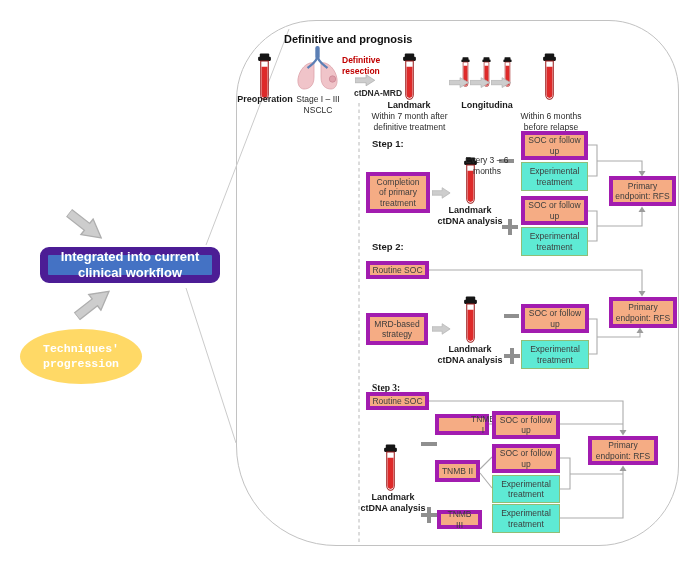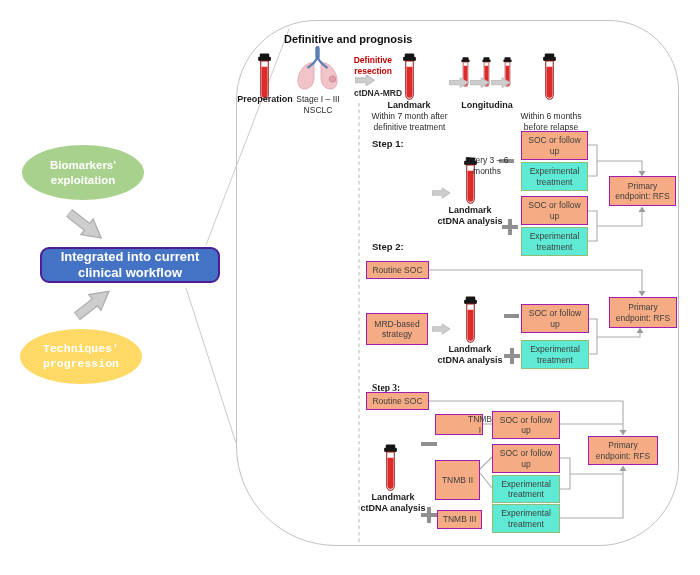--- a/index.html
+++ b/index.html
@@ -3,31 +3,31 @@
 <meta charset="utf-8">
 <style>
   html,body{margin:0;padding:0;background:#ffffff;}
   #stage{position:relative;width:700px;height:575px;background:#ffffff;overflow:hidden;
          font-family:"Liberation Sans",sans-serif;}
   #art{position:absolute;left:0;top:0;z-index:1;}
   .panel{position:absolute;left:236px;top:20px;width:443px;height:526px;background:#ffffff;
          border:1.5px solid #C2C2C2;border-radius:80px 70px 80px 100px;box-sizing:border-box;z-index:0;}
   .bx{position:absolute;display:flex;align-items:center;justify-content:center;text-align:center;
       font-size:8.5px;line-height:1.18;color:#3d3d3d;padding:1px 2px;box-sizing:border-box;z-index:3;}
-  .salmon{background:#F5AC84;border:1px solid #a21caf;}
+  .salmon{background:#F5AC84;border:4px solid #a21caf;}
   .green{background:#5eead4;border:1px solid #90BE76;}
   .step-label{position:absolute;font-weight:bold;font-size:9.5px;color:#1a1a1a;z-index:3;}
   .panel-title{position:absolute;left:284px;top:33px;font-weight:bold;font-size:11px;color:#111;z-index:3;}
   .tl-name{position:absolute;font-weight:bold;font-size:9px;text-align:center;color:#1a1a1a;z-index:3;}
   .tl-sub{position:absolute;font-size:8.5px;text-align:center;color:#2b2b2b;line-height:1.3;z-index:3;}
-  .red-label{position:absolute;font-weight:bold;font-size:8.5px;text-align:right;color:#C00000;line-height:1.25;z-index:3;}
+  .red-label{position:absolute;font-weight:bold;font-size:8.5px;text-align:left;color:#C00000;line-height:1.25;z-index:3;}
   .lm-label{position:absolute;font-weight:bold;font-size:9px;text-align:center;color:#1a1a1a;z-index:3;}
   .ellipse{position:absolute;border-radius:50%;display:flex;align-items:center;justify-content:center;
            text-align:center;color:#ffffff;font-weight:bold;font-size:11.5px;line-height:1.3;z-index:3;padding:0 14px;box-sizing:border-box;}
-  .bluebox{position:absolute;left:40px;top:247px;width:180px;height:36px;background:#4472C4;border:2px solid #4c1d95;
+  .bluebox{position:absolute;left:40px;top:247px;width:180px;height:36px;background:#4472C4;border:8px solid #4c1d95;
            border-radius:9px;display:flex;align-items:center;justify-content:center;text-align:center;
            color:#ffffff;font-weight:bold;font-size:13px;line-height:1.25;z-index:3;box-sizing:border-box;}
 </style>
 </head>
 <body>
 
 <div id="stage">
 
   <div class="panel"></div>
 
@@ -153,23 +153,20 @@
       <path d="M560,458 H570 V489 H560"></path>
       <path d="M570,474 H623"></path>
       <path d="M560,518 H623 V471"></path>
     </g>
     <g fill="#9C9C9C">
       <path d="M619.5,430 h7 l-3.5,5.5 z"></path>
       <path d="M619.5,471 L626.5,471 L623,465.5 Z"></path>
     </g>
   </svg>
 
-  <div class="ellipse" style="left:22px;top:145px;width:122px;height:55px;background:#A9D18E;">
-    <span>Biomarkers' exploitation</span>
-  </div>
   <div class="bluebox">
     <span>Integrated into current clinical workflow</span>
   </div>
   <div class="ellipse" style="left:20px;top:329px;width:122px;height:55px;background:#FFD966;font-family:Liberation Mono, monospace;">
     <span>Techniques' progression</span>
   </div>
 
   <div class="panel-title">Definitive and prognosis</div>
 
   <div class="tl-name" style="left:232px;top:94px;width:66px;">Preoperation</div>
@@ -177,20 +174,21 @@
   <div class="red-label" style="left:342px;top:55px;width:50px;">Definitive resection</div>
   <div class="tl-sub" style="left:352px;top:88px;width:52px;font-weight:bold;">ctDNA-MRD</div>
   <div class="tl-name" style="left:374px;top:100px;width:70px;">Landmark</div>
   <div class="tl-sub" style="left:363px;top:111px;width:93px;">Within 7 month after definitive treatment</div>
   <div class="tl-name" style="left:456px;top:100px;width:62px;">Longitudina</div>
   <div class="tl-sub" style="left:459px;top:111px;width:56px;margin-top:44px;">Every 3 – 6 months</div>
   <div class="tl-name" style="left:518px;top:100px;width:66px;margin-top:32px;">Surveillance</div>
   <div class="tl-sub" style="left:513px;top:111px;width:76px;">Within 6 months before relapse</div>
 
   <div class="step-label" style="left:372px;top:138px;text-align:right;">Step 1:</div>
+  <div class="bx salmon" style="left:366px;top:172px;width:64px;height:41px;">Completion of primary treatment</div>
   <div class="lm-label" style="left:430px;top:205px;width:80px;">Landmark</div>
   <div class="lm-label" style="left:425px;top:216px;width:90px;">ctDNA analysis</div>
   <div class="bx salmon" style="left:521px;top:131px;width:67px;height:29px;">SOC or follow up</div>
   <div class="bx green" style="left:521px;top:162px;width:67px;height:29px;">Experimental treatment</div>
   <div class="bx salmon" style="left:521px;top:196px;width:67px;height:29px;">SOC or follow up</div>
   <div class="bx green" style="left:521px;top:227px;width:67px;height:29px;">Experimental treatment</div>
   <div class="bx salmon" style="left:609px;top:176px;width:67px;height:30px;">Primary endpoint: RFS</div>
 
   <div class="step-label" style="left:372px;top:241px;">Step 2:</div>
   <div class="bx salmon" style="left:366px;top:261px;width:63px;height:18px;">Routine SOC</div>
@@ -198,21 +196,21 @@
   <div class="lm-label" style="left:430px;top:344px;width:80px;">Landmark</div>
   <div class="lm-label" style="left:425px;top:355px;width:90px;">ctDNA analysis</div>
   <div class="bx salmon" style="left:521px;top:304px;width:68px;height:29px;">SOC or follow up</div>
   <div class="bx green" style="left:521px;top:340px;width:68px;height:29px;">Experimental treatment</div>
   <div class="bx salmon" style="left:609px;top:297px;width:68px;height:31px;">Primary endpoint: RFS</div>
 
   <div class="step-label" style="left:372px;top:383px;font-family:Liberation Serif, serif;">Step 3:</div>
   <div class="bx salmon" style="left:366px;top:392px;width:63px;height:18px;">Routine SOC</div>
   <div class="bx salmon" style="left:435px;top:414px;width:45px;height:21px;padding-left:44px;">TNMB I</div>
   <div class="bx salmon" style="left:492px;top:411px;width:68px;height:28px;">SOC or follow up</div>
-  <div class="bx salmon" style="left:435px;top:460px;width:45px;height:40px;">TNMB II</div>
+  <div class="bx salmon" style="left:435px;top:460px;width:45px;height:22px;">TNMB II</div>
   <div class="bx salmon" style="left:492px;top:444px;width:68px;height:29px;">SOC or follow up</div>
   <div class="bx green" style="left:492px;top:475px;width:68px;height:28px;">Experimental treatment</div>
   <div class="bx salmon" style="left:437px;top:510px;width:45px;height:19px;">TNMB III</div>
   <div class="bx green" style="left:492px;top:504px;width:68px;height:29px;">Experimental treatment</div>
   <div class="lm-label" style="left:353px;top:492px;width:80px;">Landmark</div>
   <div class="lm-label" style="left:348px;top:503px;width:90px;">ctDNA analysis</div>
   <div class="bx salmon" style="left:588px;top:436px;width:70px;height:29px;">Primary endpoint: RFS</div>
 
 </div>
 

